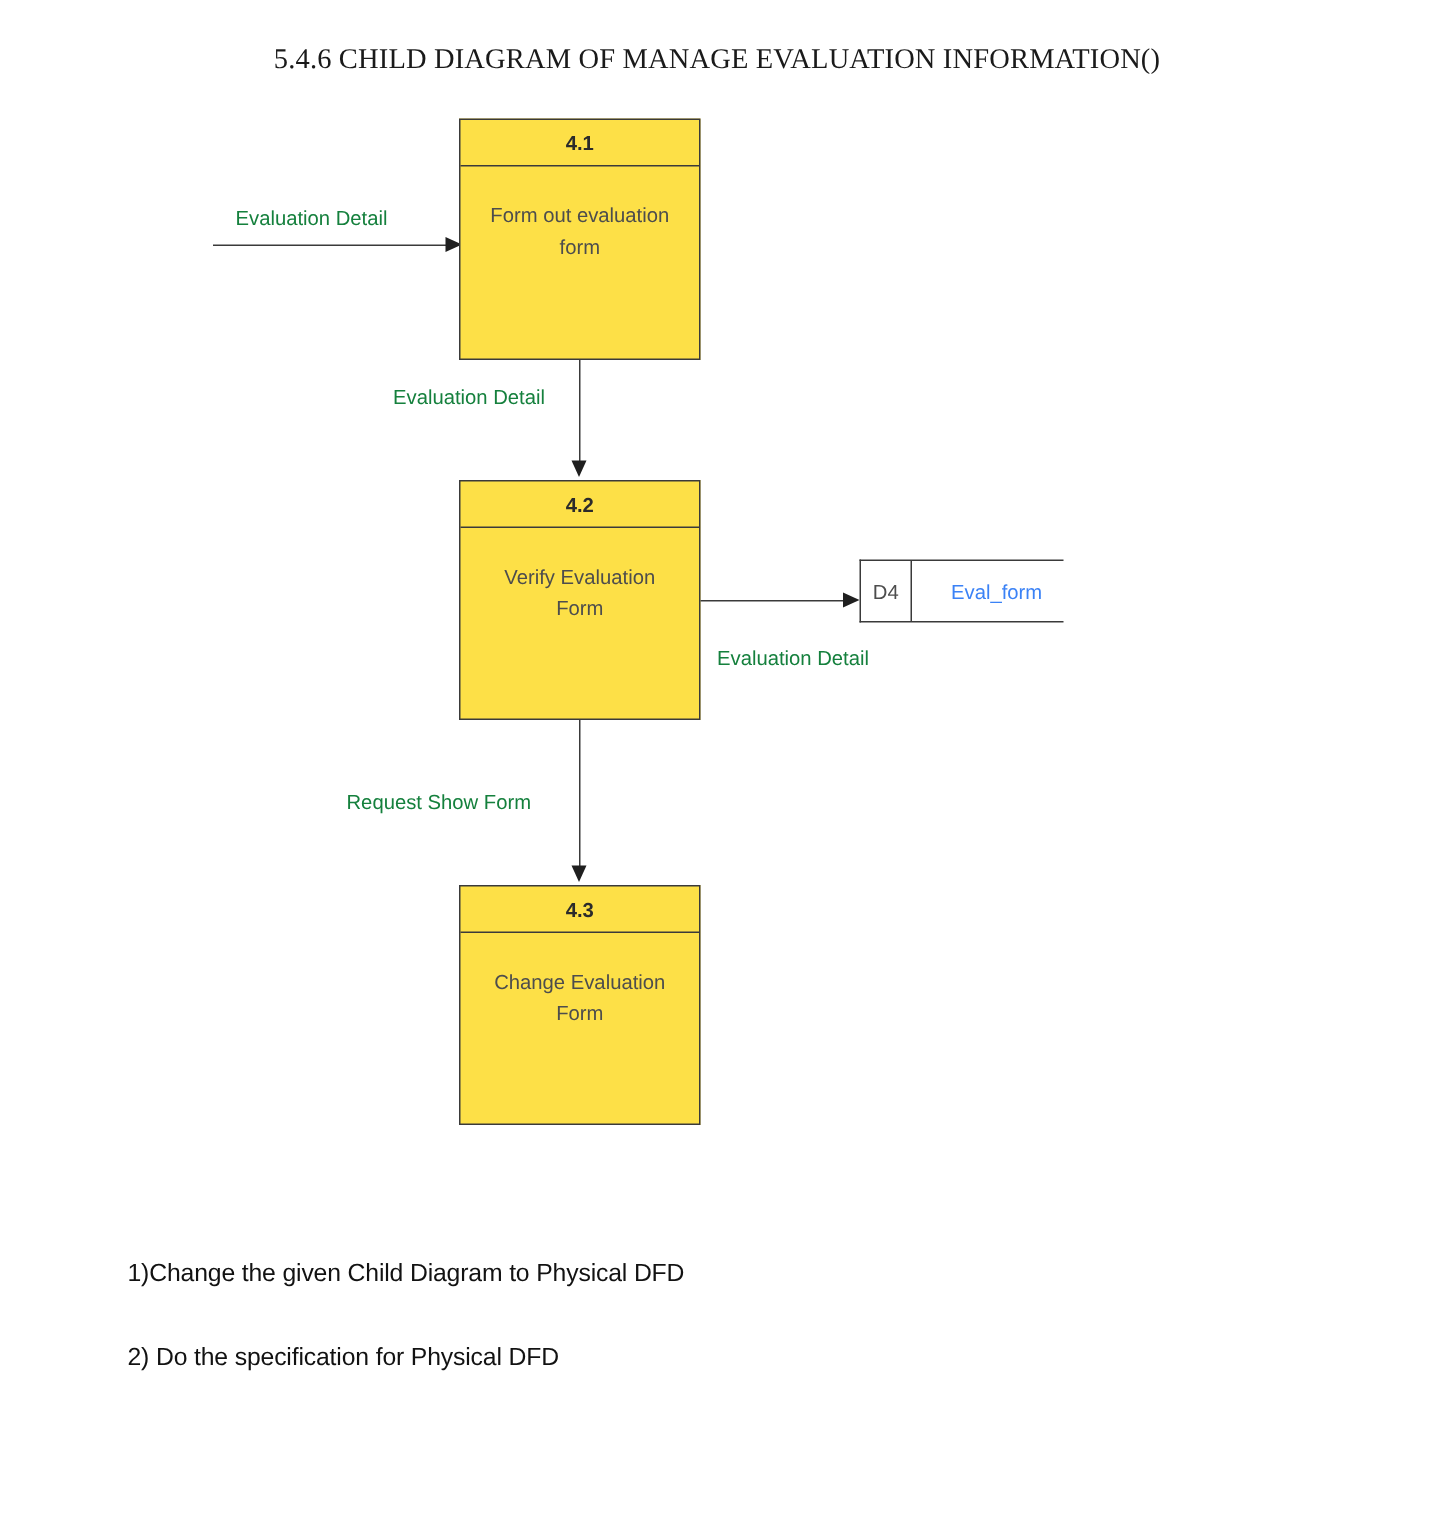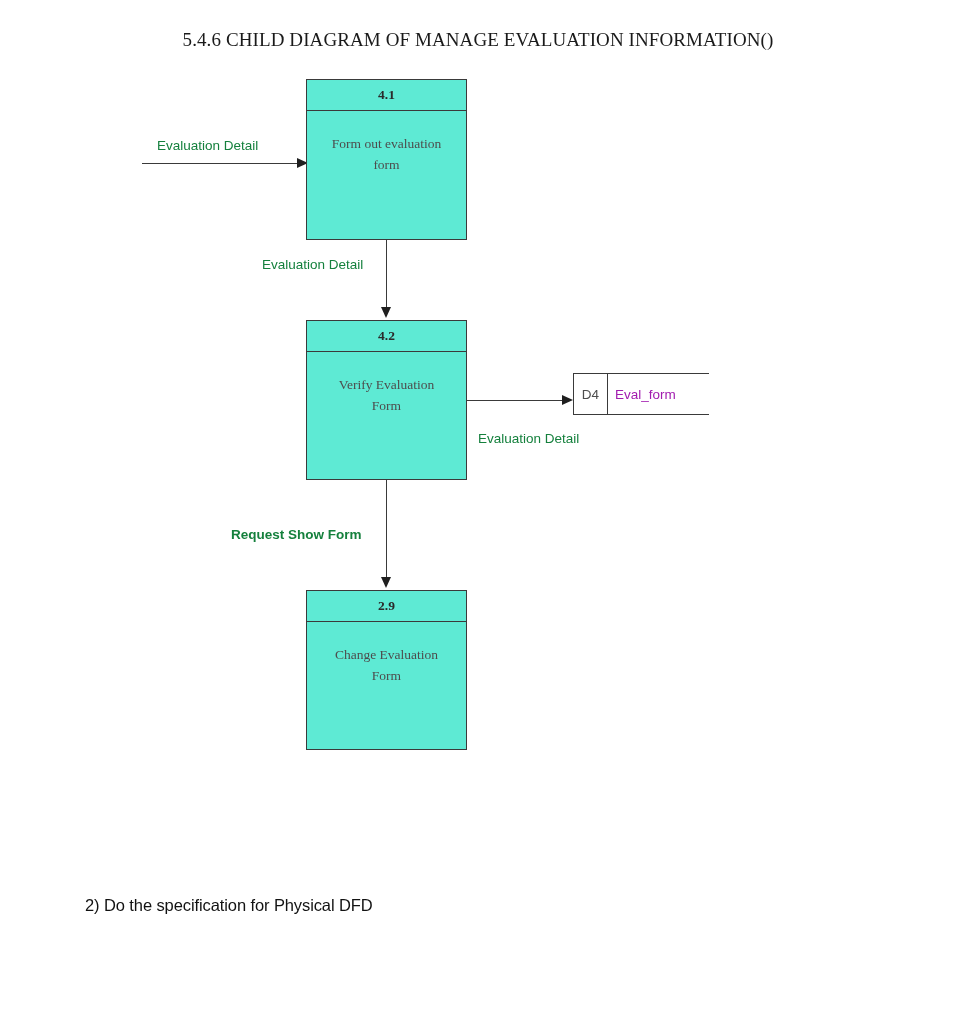--- a/index.html
+++ b/index.html
@@ -44,22 +44,21 @@
     top: 0;
     width: 956px;
     height: 800px;
   }
 
   
   .process {
     position: absolute;
     box-sizing: border-box;
     border: 1.6px solid #3a3a3a;
-    background: #5eead4;
-    font-family: Liberation Serif, serif;
+    background: #fde047;
   }
   .process .proc-head {
     box-sizing: border-box;
     height: 31px;
     border-bottom: 1.6px solid #3a3a3a;
     display: flex;
     align-items: center;
     justify-content: center;
     font-size: 13.5px;
     font-weight: bold;
@@ -97,21 +96,22 @@
     font-size: 13.5px;
     color: #4d4d4d;
   }
   .datastore .ds-name {
     box-sizing: border-box;
     flex: 1;
     display: flex;
     align-items: center;
     padding-left: 7px;
     font-size: 13.5px;
-    color: #a21caf;
+    color: #3b82f6;
+    margin-left: 19px;
   }
 
   
   .flow-h {
     position: absolute;
     height: 0;
     border-top: 1.4px solid #3a3a3a;
   }
   .flow-v {
     position: absolute;
@@ -189,27 +189,28 @@
     <div class="arrowhead-right" style="left:562px; top:395px;"></div>
     <div class="flow-label" style="left:478px; top:431px;">Evaluation Detail</div>
 
     <div class="datastore" style="left:573px; top:373px; width:136px; height:42px;">
       <div class="ds-id">D4</div>
       <div class="ds-name">Eval_form</div>
     </div>
 
     <div class="flow-v" style="left:386px; top:480px; height:100px;"></div>
     <div class="arrowhead-down" style="left:381px; top:577px;"></div>
-    <div class="flow-label" style="left:231px; top:527px;font-weight:bold;">Request Show Form</div>
+    <div class="flow-label" style="left:231px; top:527px;">Request Show Form</div>
 
     <div class="process" style="left:306px; top:590px; width:161px; height:160px;">
-      <div class="proc-head">2.9</div>
+      <div class="proc-head">4.3</div>
       <div class="proc-body">
         <div>Change Evaluation</div>
         <div>Form</div>
       </div>
     </div>
 
   </div>
 
+  <div class="task-line" style="left:85px; top:838px;">1)Change the given Child Diagram to Physical DFD</div>
   <div class="task-line" style="left:85px; top:894px;">2) Do the specification for Physical DFD</div>
 
 </div>
 
 </body></html>

